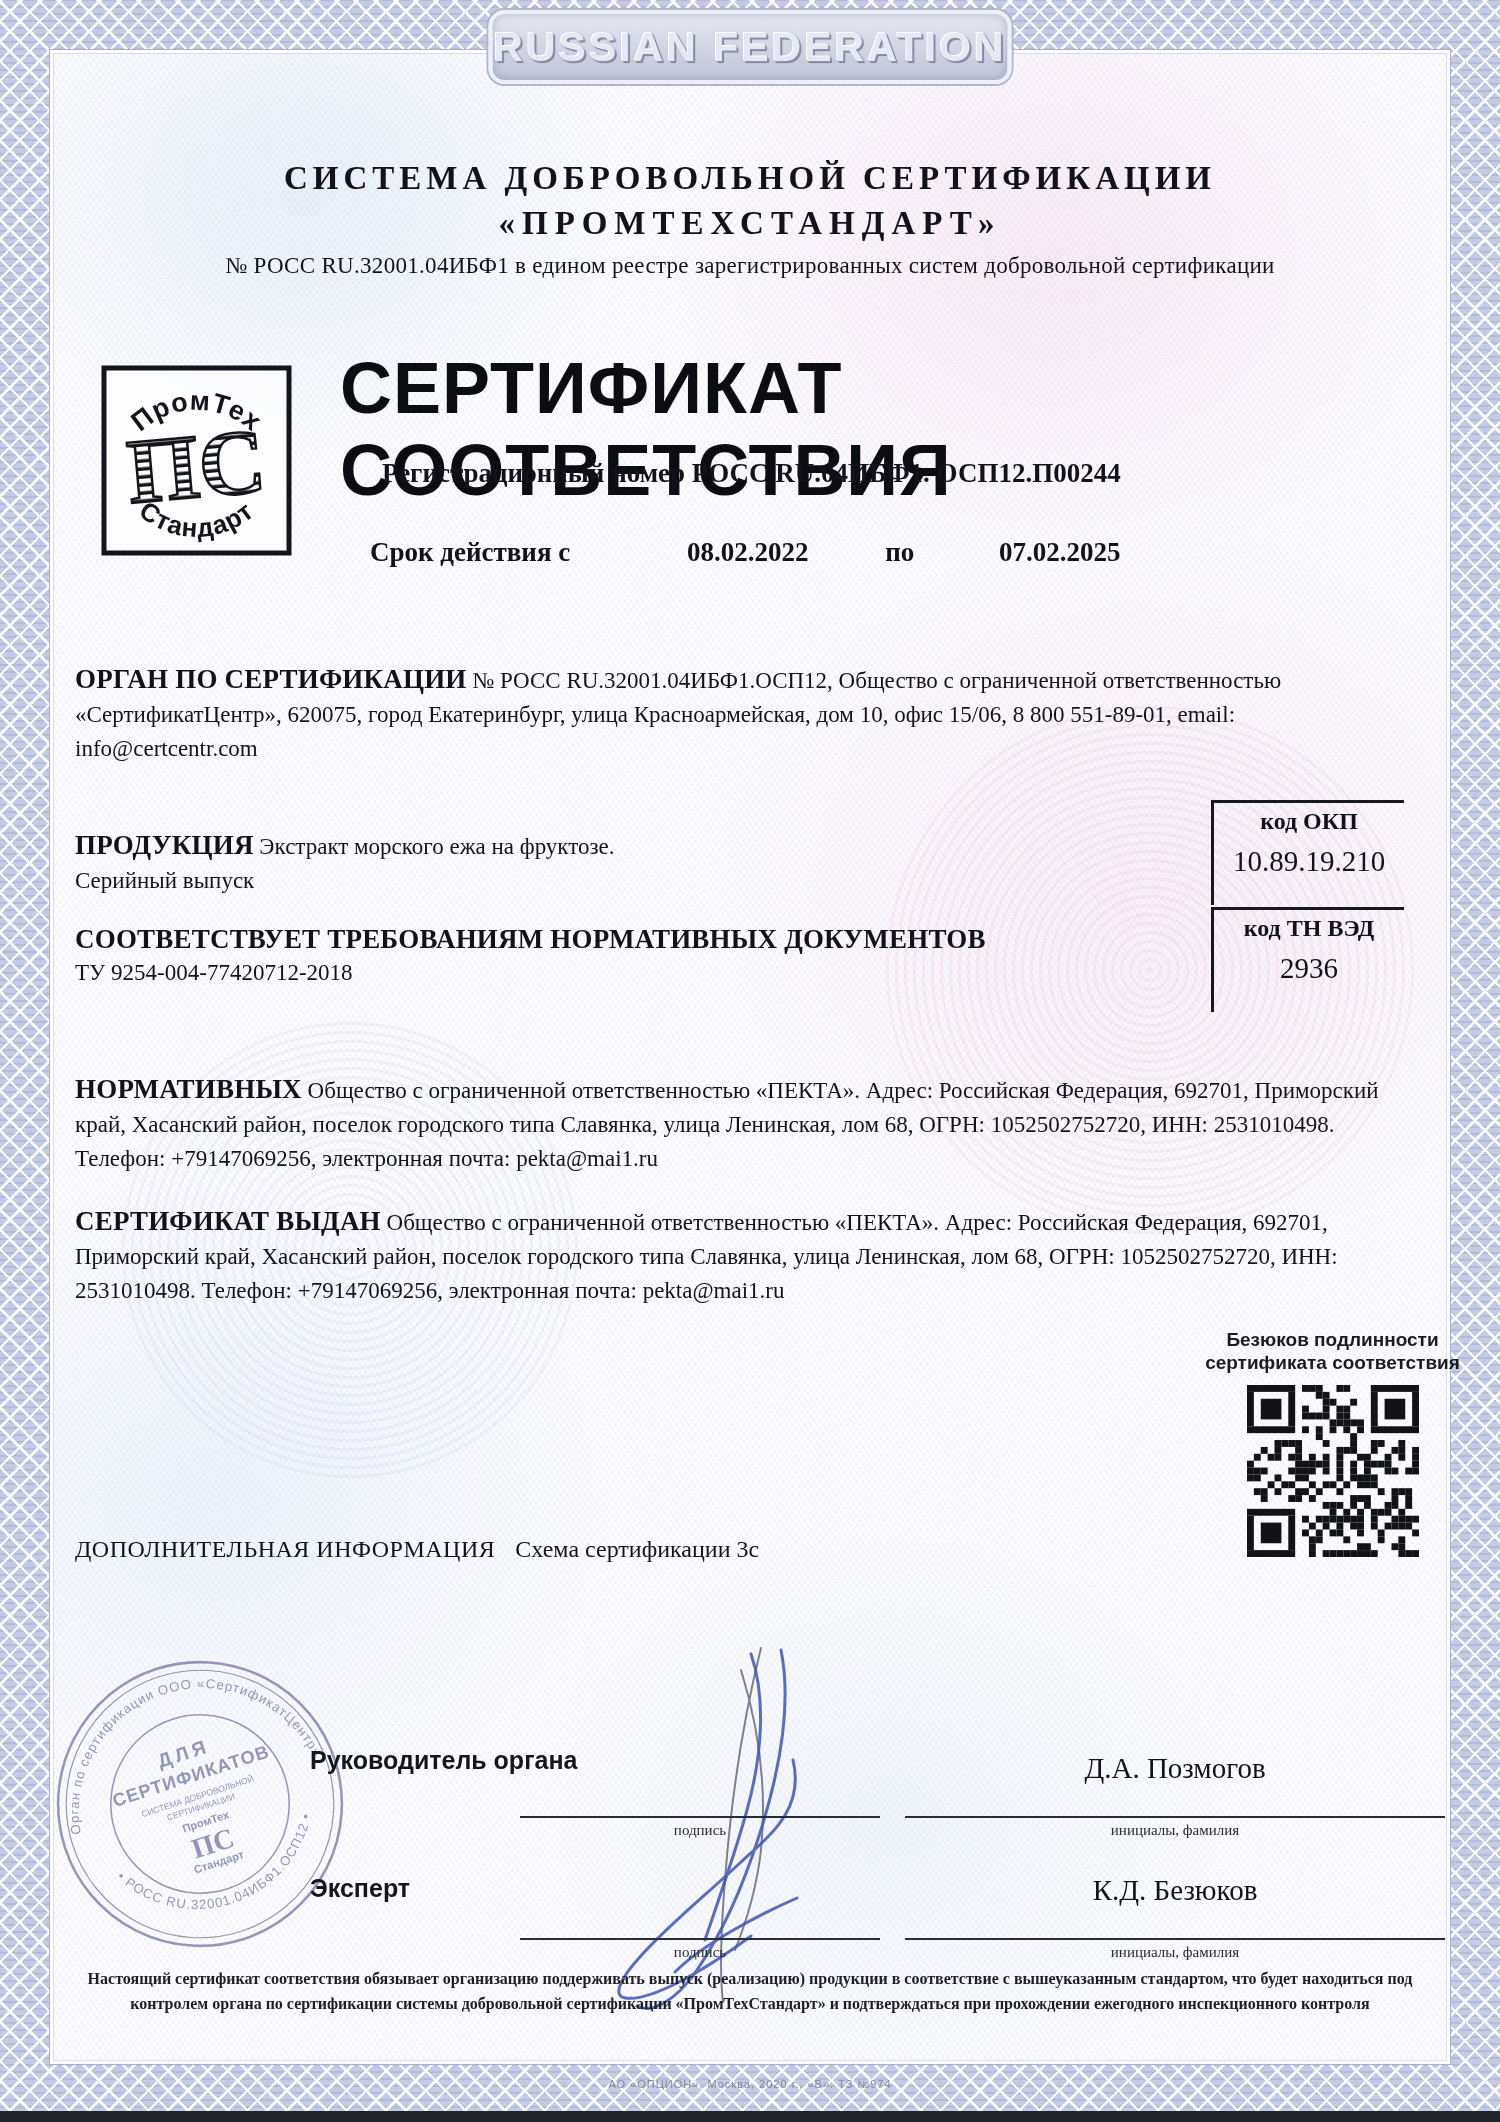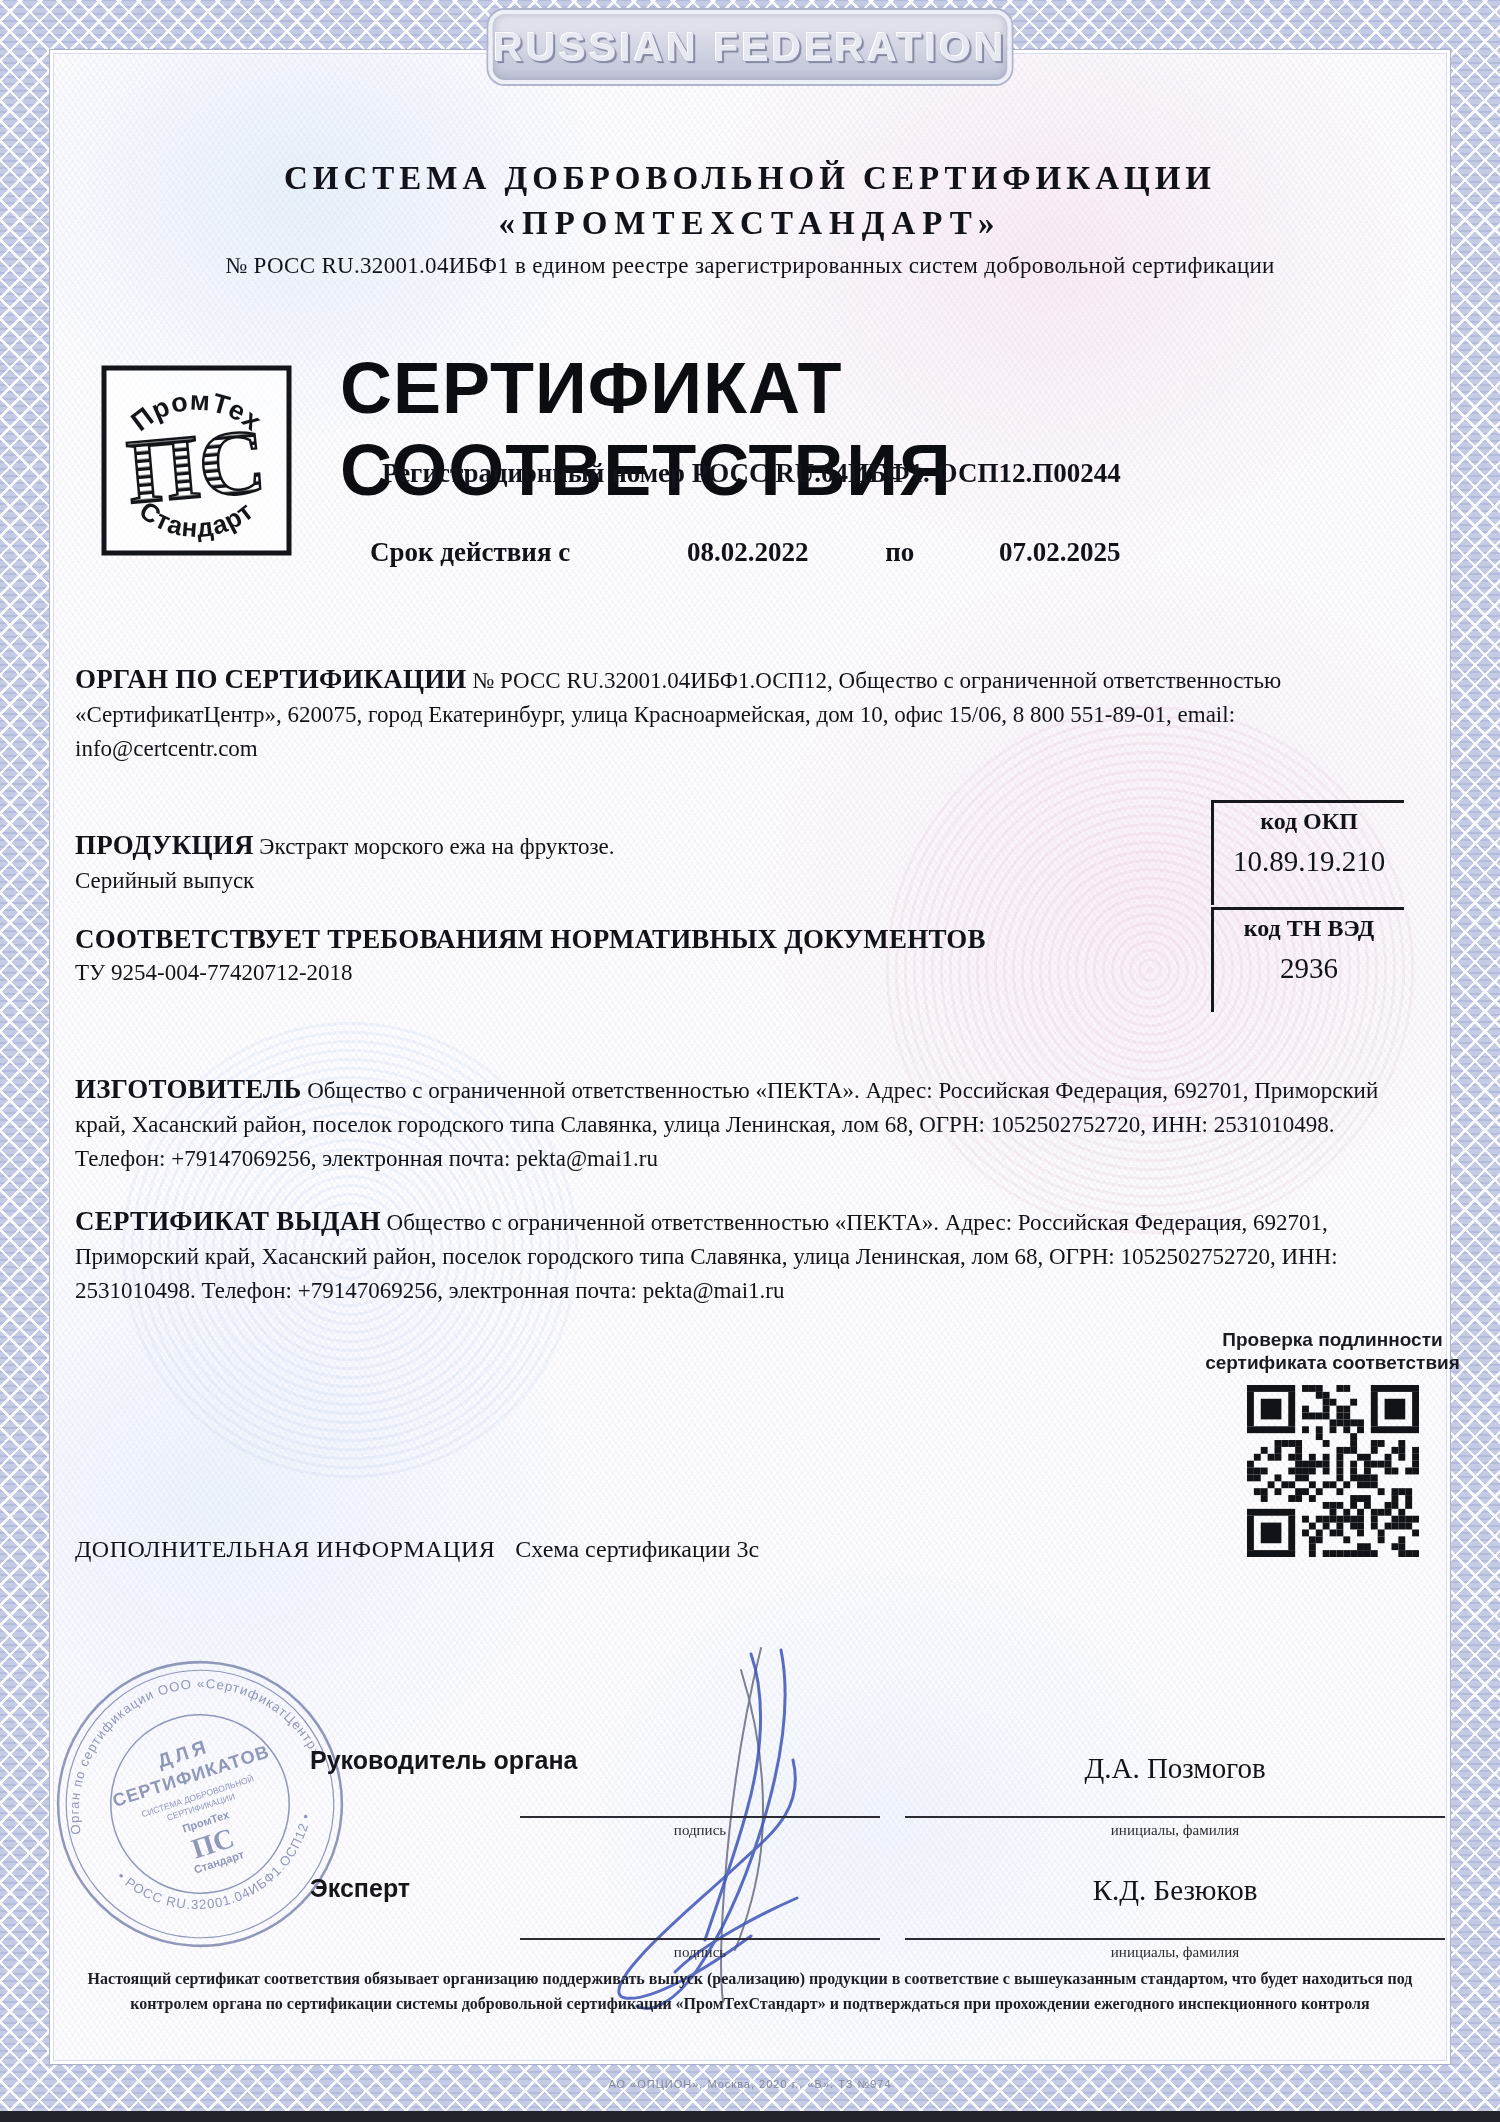--- a/index.html
+++ b/index.html
@@ -129,32 +129,32 @@
     <div class="sec-label">СООТВЕТСТВУЕТ ТРЕБОВАНИЯМ НОРМАТИВНЫХ ДОКУМЕНТОВ</div>
     <div>ТУ 9254-004-77420712-2018</div>
   </div>
 
   <div class="codebox" style="left:1211px;top:907px;height:102px;">
     <div class="cb-label">код ТН ВЭД</div>
     <div class="cb-value">2936</div>
   </div>
 
   <div class="para" style="top:1072px;width:1352px;">
-    <span class="sec-label">ИЗГОТОВИТЕЛЬ</span>
+    <span class="sec-label">НОРМАТИВНЫХ</span>
     <span>Общество с ограниченной ответственностью «ПЕКТА». Адрес: Российская Федерация, 692701, Приморский край, Хасанский район, поселок городского типа Славянка, улица Ленинская, лом 68, ОГРН: 1052502752720, ИНН: 2531010498. Телефон: +79147069256, электронная почта: pekta@mai1.ru</span>
   </div>
 
   <div class="para" style="top:1204px;width:1352px;">
     <span class="sec-label">СЕРТИФИКАТ ВЫДАН</span>
     <span>Общество с ограниченной ответственностью «ПЕКТА». Адрес: Российская Федерация, 692701, Приморский край, Хасанский район, поселок городского типа Славянка, улица Ленинская, лом 68, ОГРН: 1052502752720, ИНН: 2531010498. Телефон: +79147069256, электронная почта: pekta@mai1.ru</span>
   </div>
 
 
   <div class="qr-wrap">
-    <div class="qr-label">Проверка подлинности</div>
+    <div class="qr-label">Безюков подлинности</div>
     <div class="qr-label">сертификата соответствия</div>
     <span class="qr-code">
       <svg id="qr-svg" width="172" height="172" viewBox="0 0 175 175">
           <rect x="0" y="0" width="49" height="7" fill="#121318"></rect>
           <rect x="0" y="42" width="49" height="7" fill="#121318"></rect>
           <rect x="0" y="7" width="7" height="35" fill="#121318"></rect>
           <rect x="42" y="7" width="7" height="35" fill="#121318"></rect>
           <rect x="14" y="14" width="21" height="21" fill="#121318"></rect>
           <rect x="126" y="0" width="49" height="7" fill="#121318"></rect>
           <rect x="126" y="42" width="49" height="7" fill="#121318"></rect>

